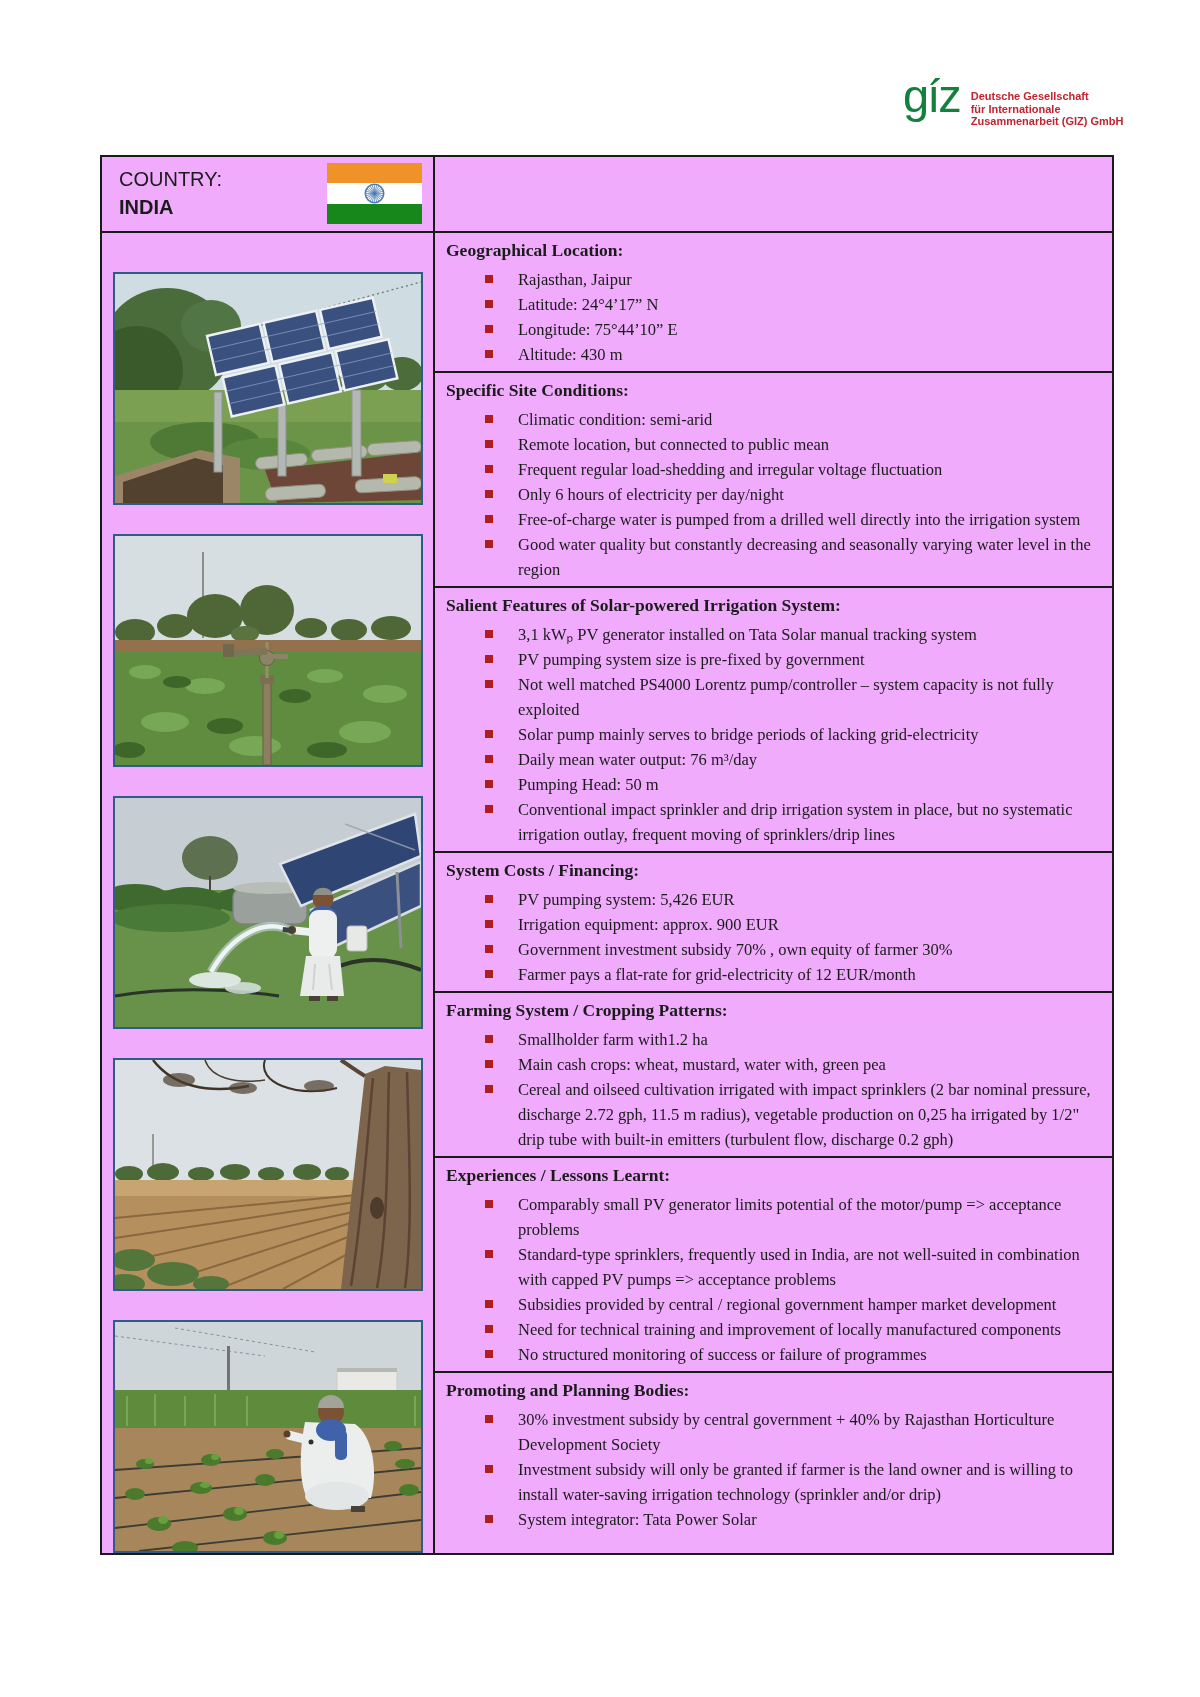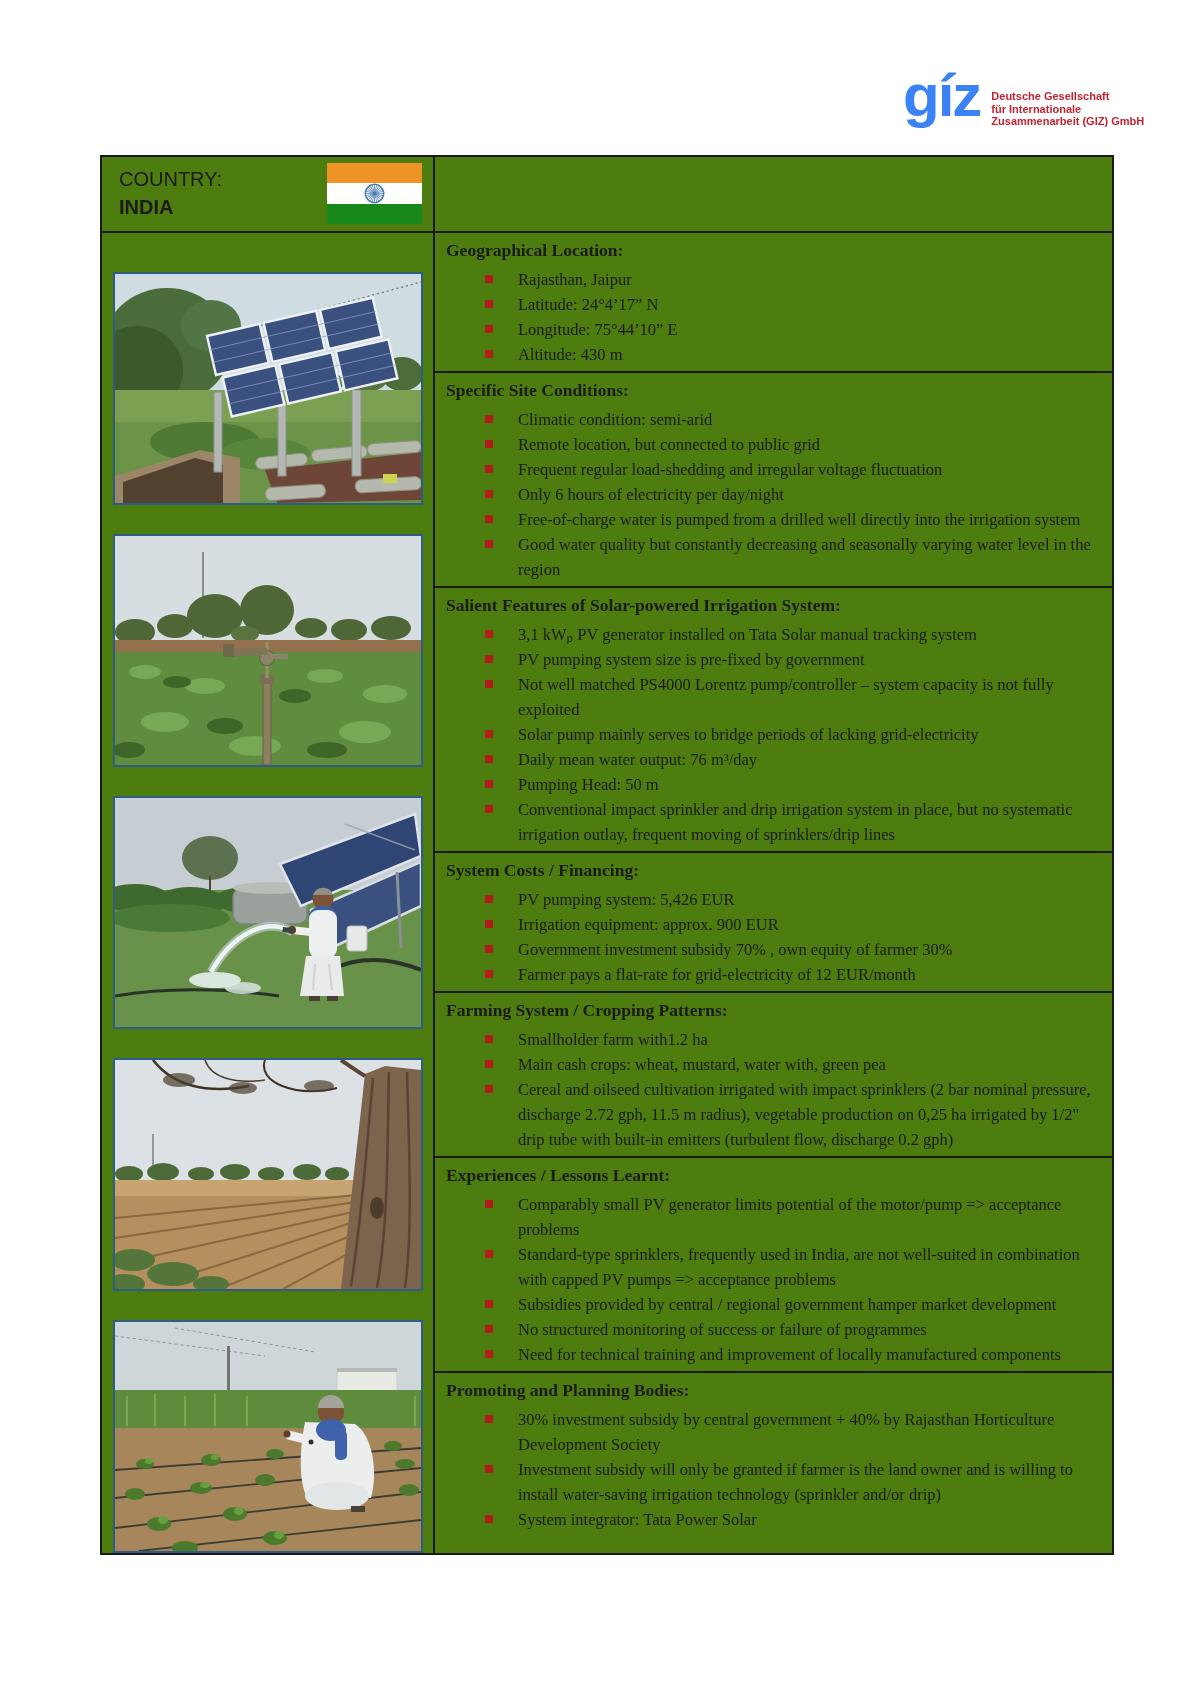--- a/index.html
+++ b/index.html
@@ -1,24 +1,24 @@
 <!DOCTYPE html>
 <html><head>
 <meta charset="utf-8">
 <style>
   html,body{margin:0;padding:0;background:#ffffff;}
   body{width:1200px;height:1697px;position:relative;font-family:"Liberation Sans",sans-serif;color:#1b1b1b;}
 
   
   .giz-logo{position:absolute;left:903px;top:72px;display:flex;align-items:flex-start;}
-  .giz-word{font-weight:bold;font-size:60px;line-height:47px;color:#3b82f6;letter-spacing:-2px;}
+  .giz-word{font-weight:normal;font-size:47px;line-height:47px;color:#15803d;letter-spacing:-2px;}
   .giz-tag{margin-left:11px;margin-top:18px;color:#c2232f;font-size:11px;line-height:12.5px;font-weight:bold;}
 
   
-  .doc-table{position:absolute;left:100px;top:155px;width:1010px;border:2px solid #1a1a1a;background:#4d7c0f;}
+  .doc-table{position:absolute;left:100px;top:155px;width:1010px;border:2px solid #1a1a1a;background:#f0abfc;}
   .header-row{display:flex;border-bottom:2px solid #1a1a1a;height:74px;}
   .cell-country{width:333px;border-right:2px solid #1a1a1a;position:relative;padding:8px 0 0 17px;font-size:20px;line-height:28px;box-sizing:border-box;flex:none;}
   .country-name{font-weight:bold;}
   .flag{position:absolute;left:225px;top:6px;width:95px;height:61px;}
   .flag .band{height:20.33px;}
   .band.saffron{background:#ef9227;}
   .band.white{background:#ffffff;display:flex;align-items:center;justify-content:center;}
   .band.green{background:#17871b;}
   .cell-title{flex:1;display:flex;flex-direction:column;justify-content:center;align-items:center;font-weight:bold;font-size:20px;line-height:31px;text-align:center;padding:0 8px;}
 
@@ -334,21 +334,21 @@
         <section class="section">
           <div class="sec-heading">Geographical Location:</div>
           <div class="bullet"><span class="sq"></span><span class="btxt">Rajasthan, Jaipur</span></div>
           <div class="bullet"><span class="sq"></span><span class="btxt">Latitude: 24°4’17” N</span></div>
           <div class="bullet"><span class="sq"></span><span class="btxt">Longitude: 75°44’10” E</span></div>
           <div class="bullet"><span class="sq"></span><span class="btxt">Altitude: 430 m</span></div>
         </section>
         <section class="section">
           <div class="sec-heading">Specific Site Conditions:</div>
           <div class="bullet"><span class="sq"></span><span class="btxt">Climatic condition: semi-arid</span></div>
-          <div class="bullet"><span class="sq"></span><span class="btxt">Remote location, but connected to public grid</span></div>
+          <div class="bullet"><span class="sq"></span><span class="btxt">Remote location, but connected to public mean</span></div>
           <div class="bullet"><span class="sq"></span><span class="btxt">Frequent regular load-shedding and irregular voltage fluctuation</span></div>
           <div class="bullet"><span class="sq"></span><span class="btxt">Only 6 hours of electricity per day/night</span></div>
           <div class="bullet"><span class="sq"></span><span class="btxt">Free-of-charge water is pumped from a drilled well directly into the irrigation system</span></div>
           <div class="bullet"><span class="sq"></span><span class="btxt">Good water quality but constantly decreasing and seasonally varying water level in the region</span></div>
         </section>
         <section class="section">
           <div class="sec-heading">Salient Features of Solar-powered Irrigation System:</div>
           <div class="bullet"><span class="sq"></span><span class="btxt">3,1 kWₚ PV generator installed on Tata Solar manual tracking system</span></div>
           <div class="bullet"><span class="sq"></span><span class="btxt">PV pumping system size is pre-fixed by government</span></div>
           <div class="bullet"><span class="sq"></span><span class="btxt">Not well matched PS4000 Lorentz pump/controller – system capacity is not fully exploited</span></div>
@@ -368,22 +368,22 @@
           <div class="sec-heading">Farming System / Cropping Patterns:</div>
           <div class="bullet"><span class="sq"></span><span class="btxt">Smallholder farm with1.2 ha</span></div>
           <div class="bullet"><span class="sq"></span><span class="btxt">Main cash crops: wheat, mustard, water with, green pea</span></div>
           <div class="bullet"><span class="sq"></span><span class="btxt">Cereal and oilseed cultivation irrigated with impact sprinklers (2 bar nominal pressure, discharge 2.72 gph, 11.5 m radius), vegetable production on 0,25 ha irrigated by 1/2" drip tube with built-in emitters (turbulent flow, discharge 0.2 gph)</span></div>
         </section>
         <section class="section">
           <div class="sec-heading">Experiences / Lessons Learnt:</div>
           <div class="bullet"><span class="sq"></span><span class="btxt">Comparably small PV generator limits potential of the motor/pump =&gt; acceptance problems</span></div>
           <div class="bullet"><span class="sq"></span><span class="btxt">Standard-type sprinklers, frequently used in India, are not well-suited in combination with capped PV pumps =&gt; acceptance problems</span></div>
           <div class="bullet"><span class="sq"></span><span class="btxt">Subsidies provided by central / regional government hamper market development</span></div>
+          <div class="bullet"><span class="sq"></span><span class="btxt">Need for technical training and improvement of locally manufactured components</span></div>
           <div class="bullet"><span class="sq"></span><span class="btxt">No structured monitoring of success or failure of programmes</span></div>
-          <div class="bullet"><span class="sq"></span><span class="btxt">Need for technical training and improvement of locally manufactured components</span></div>
         </section>
         <section class="section">
           <div class="sec-heading">Promoting and Planning Bodies:</div>
           <div class="bullet"><span class="sq"></span><span class="btxt">30% investment subsidy by central government + 40% by Rajasthan Horticulture Development Society</span></div>
           <div class="bullet"><span class="sq"></span><span class="btxt">Investment subsidy will only be granted if farmer is the land owner and is willing to install water-saving irrigation technology (sprinkler and/or drip)</span></div>
           <div class="bullet"><span class="sq"></span><span class="btxt">System integrator: Tata Power Solar</span></div>
         </section>
       </div>
   </div>
 </div>

